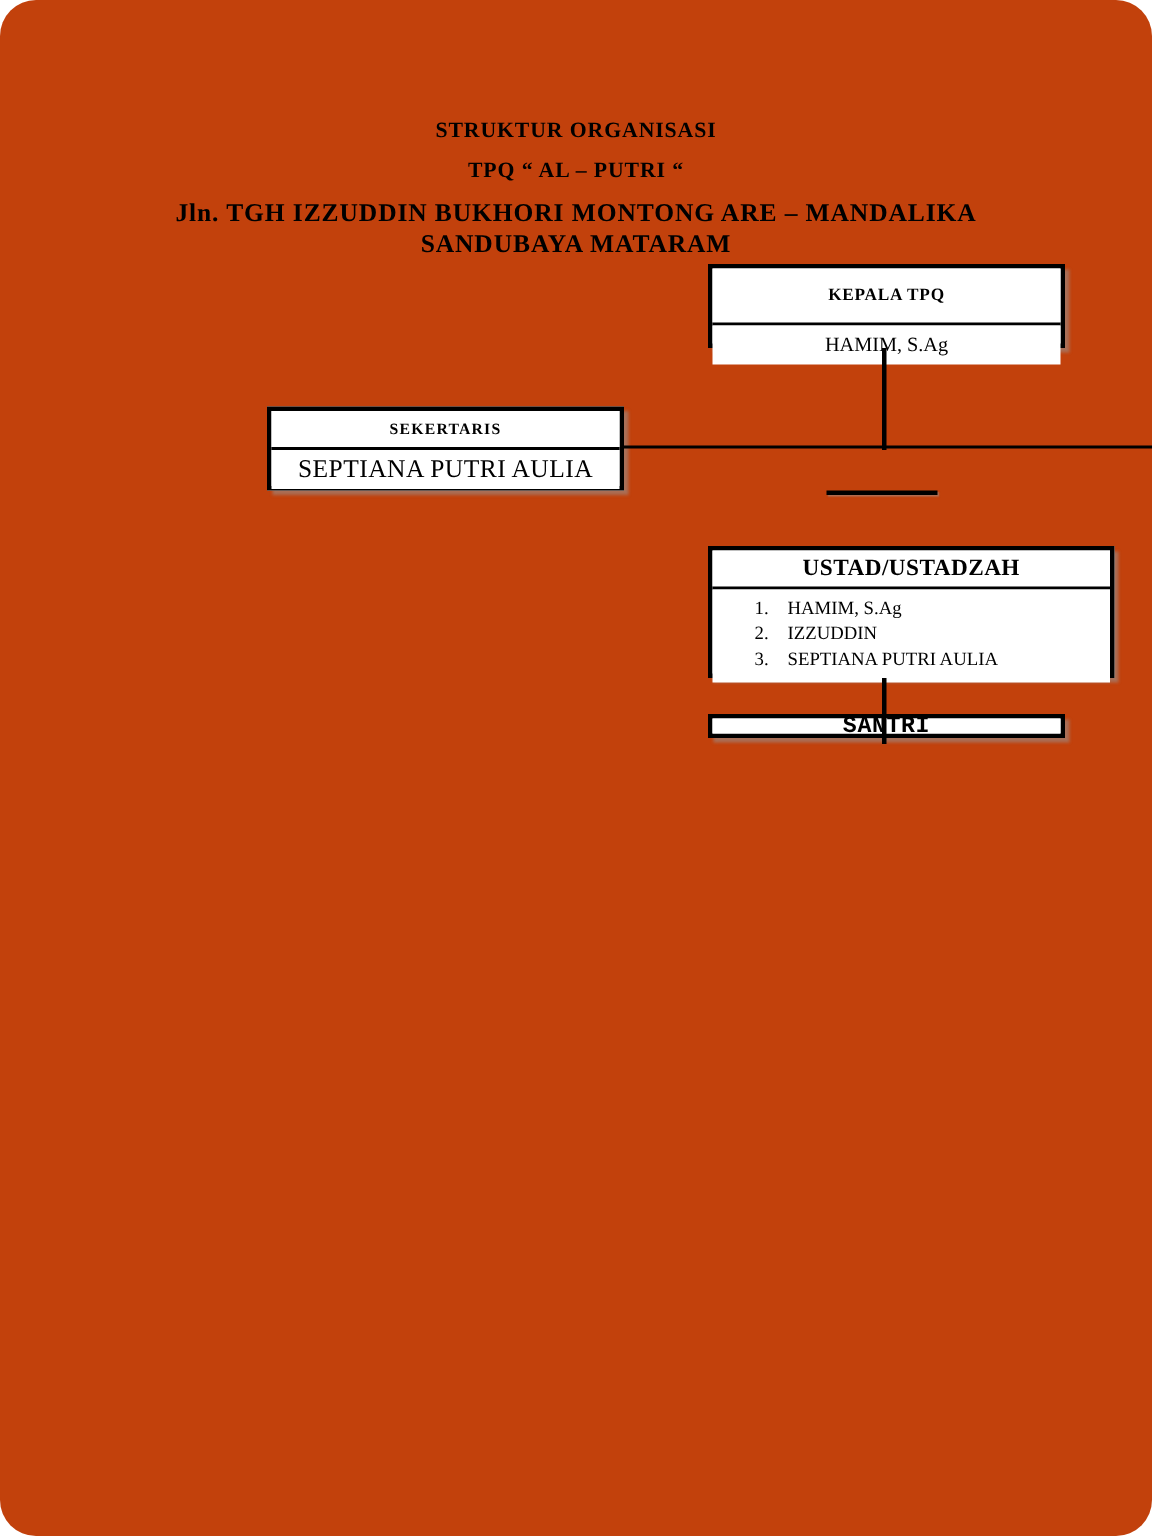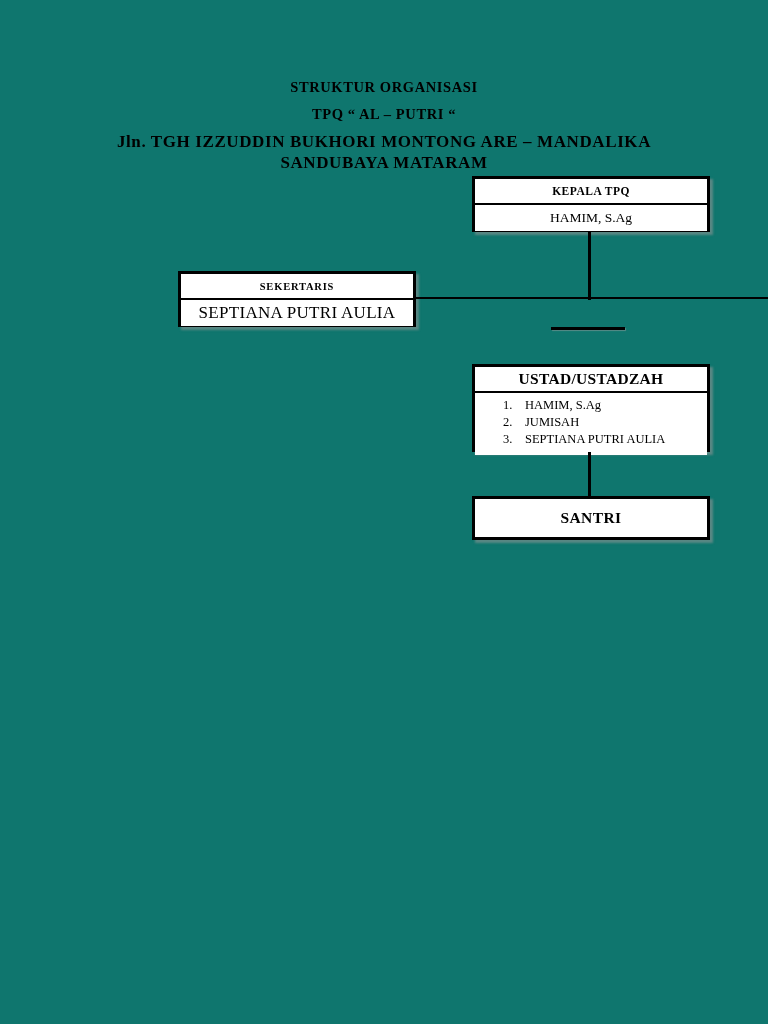--- a/index.html
+++ b/index.html
@@ -8,22 +8,23 @@
     background: #ffffff;
   }
   body {
     font-family: "Liberation Serif", "DejaVu Serif", serif;
     color: #000000;
   }
   #page {
     position: relative;
     width: 768px;
     height: 1024px;
-    background: #0f766e;
+    background: #c2410c;
     overflow: hidden;
+    border-radius: 24px;
   }
 
   
   .header {
     position: absolute;
     left: 0;
     top: 76px;
     width: 768px;
     text-align: center;
   }
@@ -74,21 +75,21 @@
   }
 
   
   #box-kepala {
     left: 472px;
     top: 176px;
     width: 238px;
     height: 56px;
   }
   #box-kepala .cell-head {
-    height: 24px;
+    height: 36px;
     font-size: 11.5px;
     letter-spacing: 0.5px;
     font-family: Liberation Serif, serif;
   }
   #box-kepala .cell-body {
     height: 26px;
     font-size: 13.5px;
   }
 
   
@@ -106,21 +107,21 @@
   #box-sekertaris .cell-body {
     height: 26px;
     font-size: 17px;
     letter-spacing: 0.3px;
   }
 
   
   #box-ustad {
     left: 472px;
     top: 364px;
-    width: 238px;
+    width: 271px;
     height: 88px;
   }
   #box-ustad .cell-head {
     height: 24px;
     font-size: 15.5px;
     letter-spacing: 0.3px;
   }
   #box-ustad .list-wrap {
     height: 58px;
     padding: 4px 0 0 0;
@@ -138,23 +139,24 @@
     padding-left: 28px;
   }
   .ol-names li .num {
     width: 22px;
     flex: 0 0 22px;
   }
 
   
   #box-santri {
     left: 472px;
-    top: 496px;
+    top: 476px;
     width: 238px;
-    height: 44px;
+    height: 16px;
+    font-family: Liberation Mono, monospace;
   }
   #box-santri .cell-body {
     height: 100%;
     font-size: 15.5px;
     font-weight: bold;
     letter-spacing: 0.4px;
   }
 
   
   .conn {
@@ -214,21 +216,21 @@
     <div class="cell cell-head">USTAD/USTADZAH</div>
     <div class="divider"></div>
     <div class="list-wrap">
       <ol class="ol-names" id="ustad-list">
           <li>
             <span class="num">1.</span>
             <span>HAMIM, S.Ag</span>
           </li>
           <li>
             <span class="num">2.</span>
-            <span>JUMISAH</span>
+            <span>IZZUDDIN</span>
           </li>
           <li>
             <span class="num">3.</span>
             <span>SEPTIANA PUTRI AULIA</span>
           </li>
         </ol>
     </div>
   </div>
 
   <div class="box" id="box-santri">

